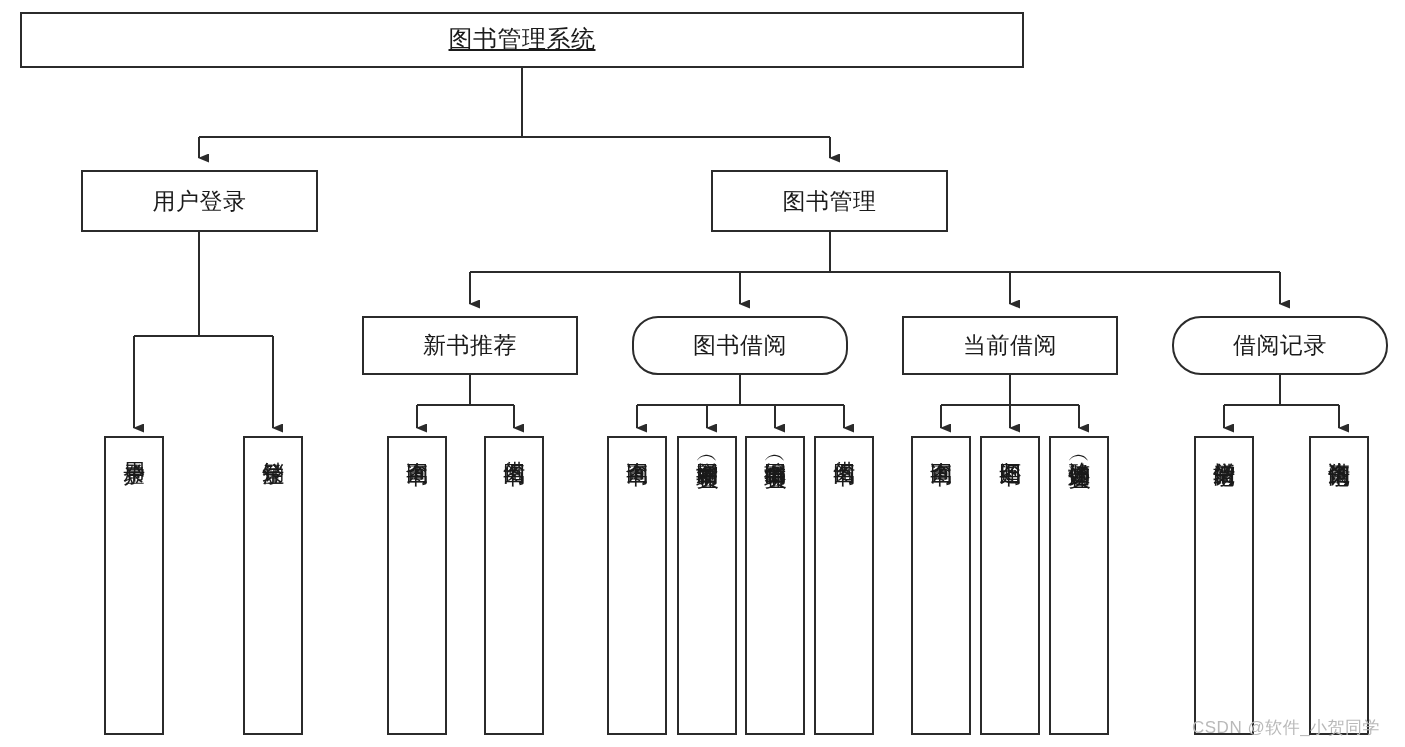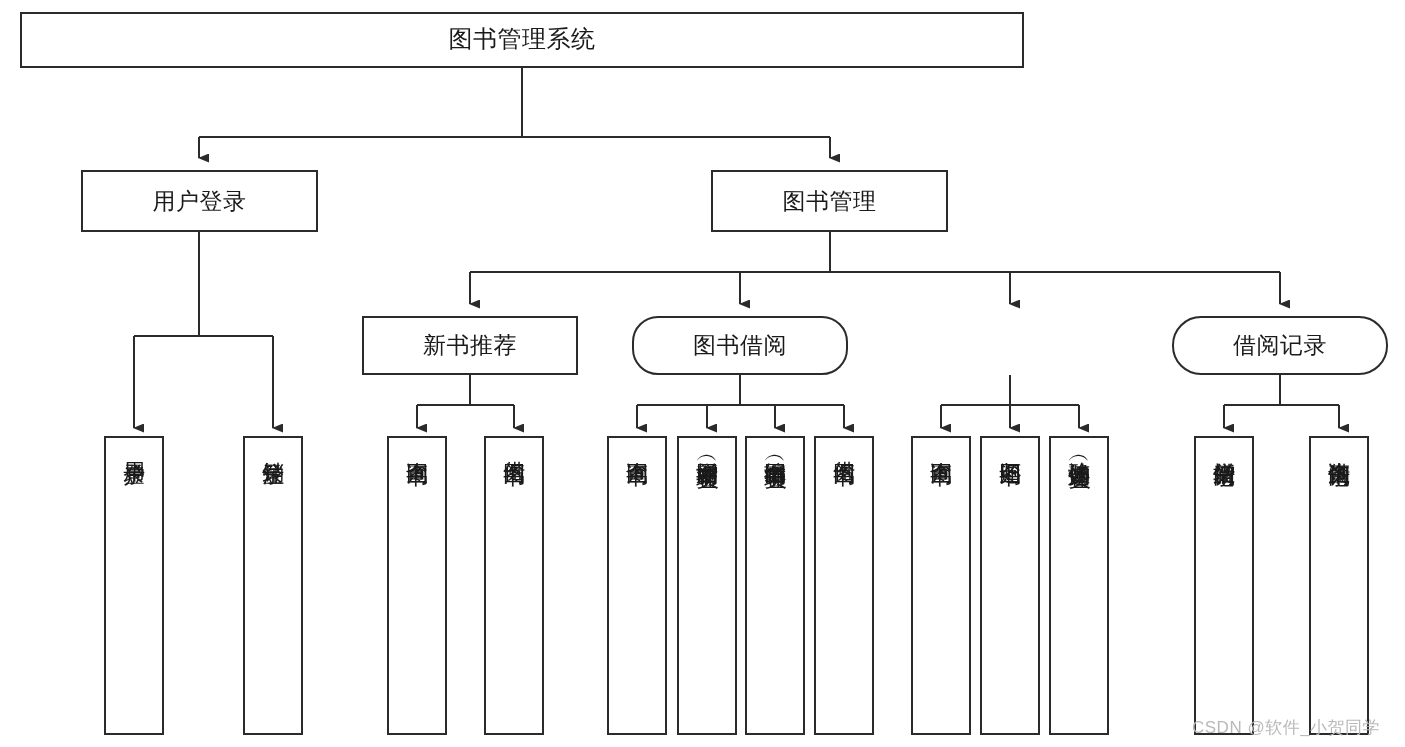--- a/index.html
+++ b/index.html
@@ -124,37 +124,40 @@
       <path d="M 1010 405 L 1010 428" marker-end="url(#arrowhead)"></path>
       <path d="M 1079 405 L 1079 428" marker-end="url(#arrowhead)"></path>
 
       <path d="M 1280 375 L 1280 405"></path>
       <path d="M 1224 405 L 1339 405"></path>
       <path d="M 1224 405 L 1224 428" marker-end="url(#arrowhead)"></path>
       <path d="M 1339 405 L 1339 428" marker-end="url(#arrowhead)"></path>
     </g>
   </svg>
 
-  <div class="node horiz" id="node-root" style="left:20px; top:12px; width:1004px; height:56px;">
+  <div class="node horiz" id="node-root" style="left:20px; top:12px; width:1004px; height:56px;text-decoration:underline;">
     <span class="label">图书管理系统</span>
   </div>
 
   <div class="node horiz" style="left:81px; top:170px; width:237px; height:62px;">
     <span class="label">用户登录</span>
   </div>
   <div class="node horiz" style="left:711px; top:170px; width:237px; height:62px;">
     <span class="label">图书管理</span>
   </div>
 
   <div class="node horiz" style="left:362px; top:316px; width:216px; height:59px;">
     <span class="label">新书推荐</span>
   </div>
   <div class="node horiz" style="left:632px; top:316px; width:216px; height:59px;border-radius:26px;">
     <span class="label">图书借阅</span>
   </div>
+  <div class="node horiz" style="left:902px; top:316px; width:216px; height:59px;">
+    <span class="label">当前借阅</span>
+  </div>
   <div class="node horiz" style="left:1172px; top:316px; width:216px; height:59px;border-radius:29px;">
     <span class="label">借阅记录</span>
   </div>
 
   <div class="node vert" style="left:104px; top:436px; width:60px; height:299px;">
     <span class="label">用户登录</span>
   </div>
   <div class="node vert" style="left:243px; top:436px; width:60px; height:299px;">
     <span class="label">注销登录</span>
   </div>

